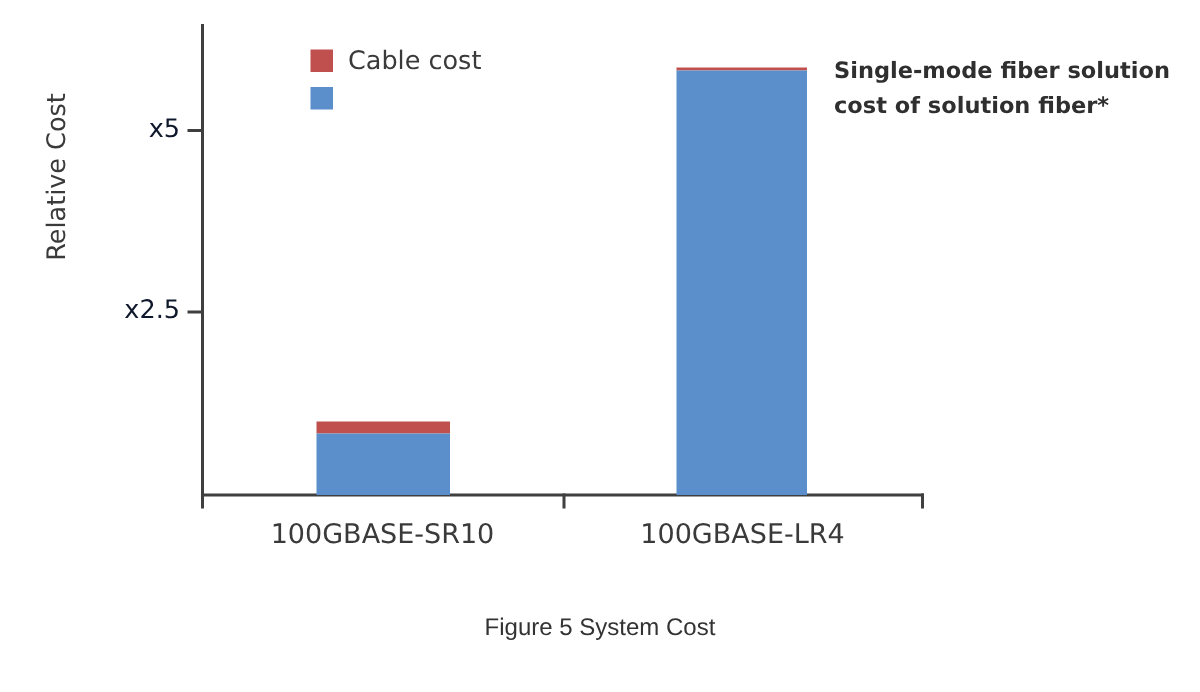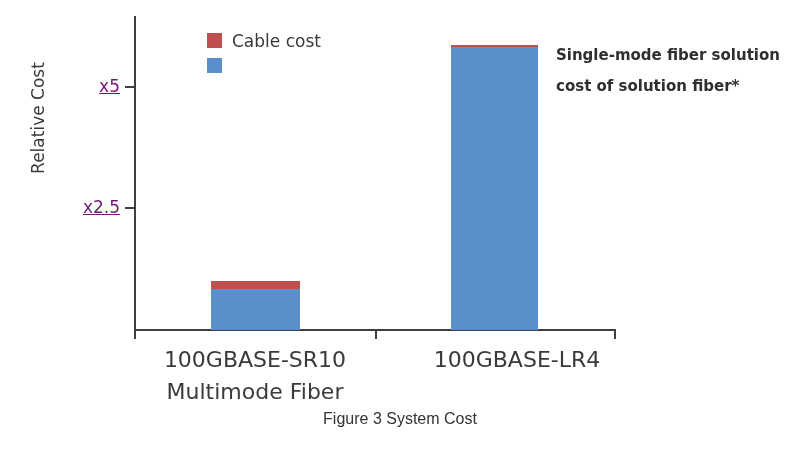--- a/index.html
+++ b/index.html
@@ -52,24 +52,23 @@
     position: absolute;
     left: 0;
     width: 134px;
     height: 0;
   }
   .y-tick-wrap .lbl {
     position: absolute;
     right: 14px;
     top: -11px;
     font-size: 17px;
-    color: #701a75;
+    color: #0f172a;
     white-space: nowrap;
     font-family: "DejaVu Sans", sans-serif;
-    text-decoration: underline;
   }
   .y-tick-wrap .mark {
     position: absolute;
     right: 0;
     top: -1px;
     width: 9px;
     height: 2px;
     background: #3f3f3f;
   }
 
@@ -135,27 +134,27 @@
     position: absolute;
     left: 556px;
     top: 36px;
     width: 235px;
     font-size: 15px;
     font-weight: bold;
     line-height: 1.5;
     color: #2f2f2f;
     font-family: "DejaVu Sans", sans-serif;
   }
-  .annotation div { white-space: nowrap; margin-top: 8px; }
+  .annotation div { white-space: nowrap; }
 
   
   .cat-label {
     position: absolute;
     text-align: center;
-    font-size: 22px;
+    font-size: 18px;
     color: #3a3a3a;
     line-height: 1.45;
     font-family: "DejaVu Sans", sans-serif;
   }
   .cat-label div { white-space: nowrap; }
 
   
   .caption {
     position: absolute;
     left: 0;
@@ -216,21 +215,20 @@
     </div>
   </div>
 
   <div class="annotation">
     <div>Single-mode fiber solution</div>
     <div>cost of solution fiber*</div>
   </div>
 
   <div class="cat-label" style="left:135px; top:344px; width:240px;">
     <div>100GBASE-SR10</div>
-    <div>Multimode Fiber</div>
-  </div>
-  <div class="cat-label" style="left:397px; top:344px; width:240px;">
+  </div>
+  <div class="cat-label" style="left:375px; top:344px; width:240px;">
     <div>100GBASE-LR4</div>
   </div>
 
-  <div class="caption">Figure 3 System Cost</div>
+  <div class="caption">Figure 5 System Cost</div>
 
 </div>
 
 </body></html>

